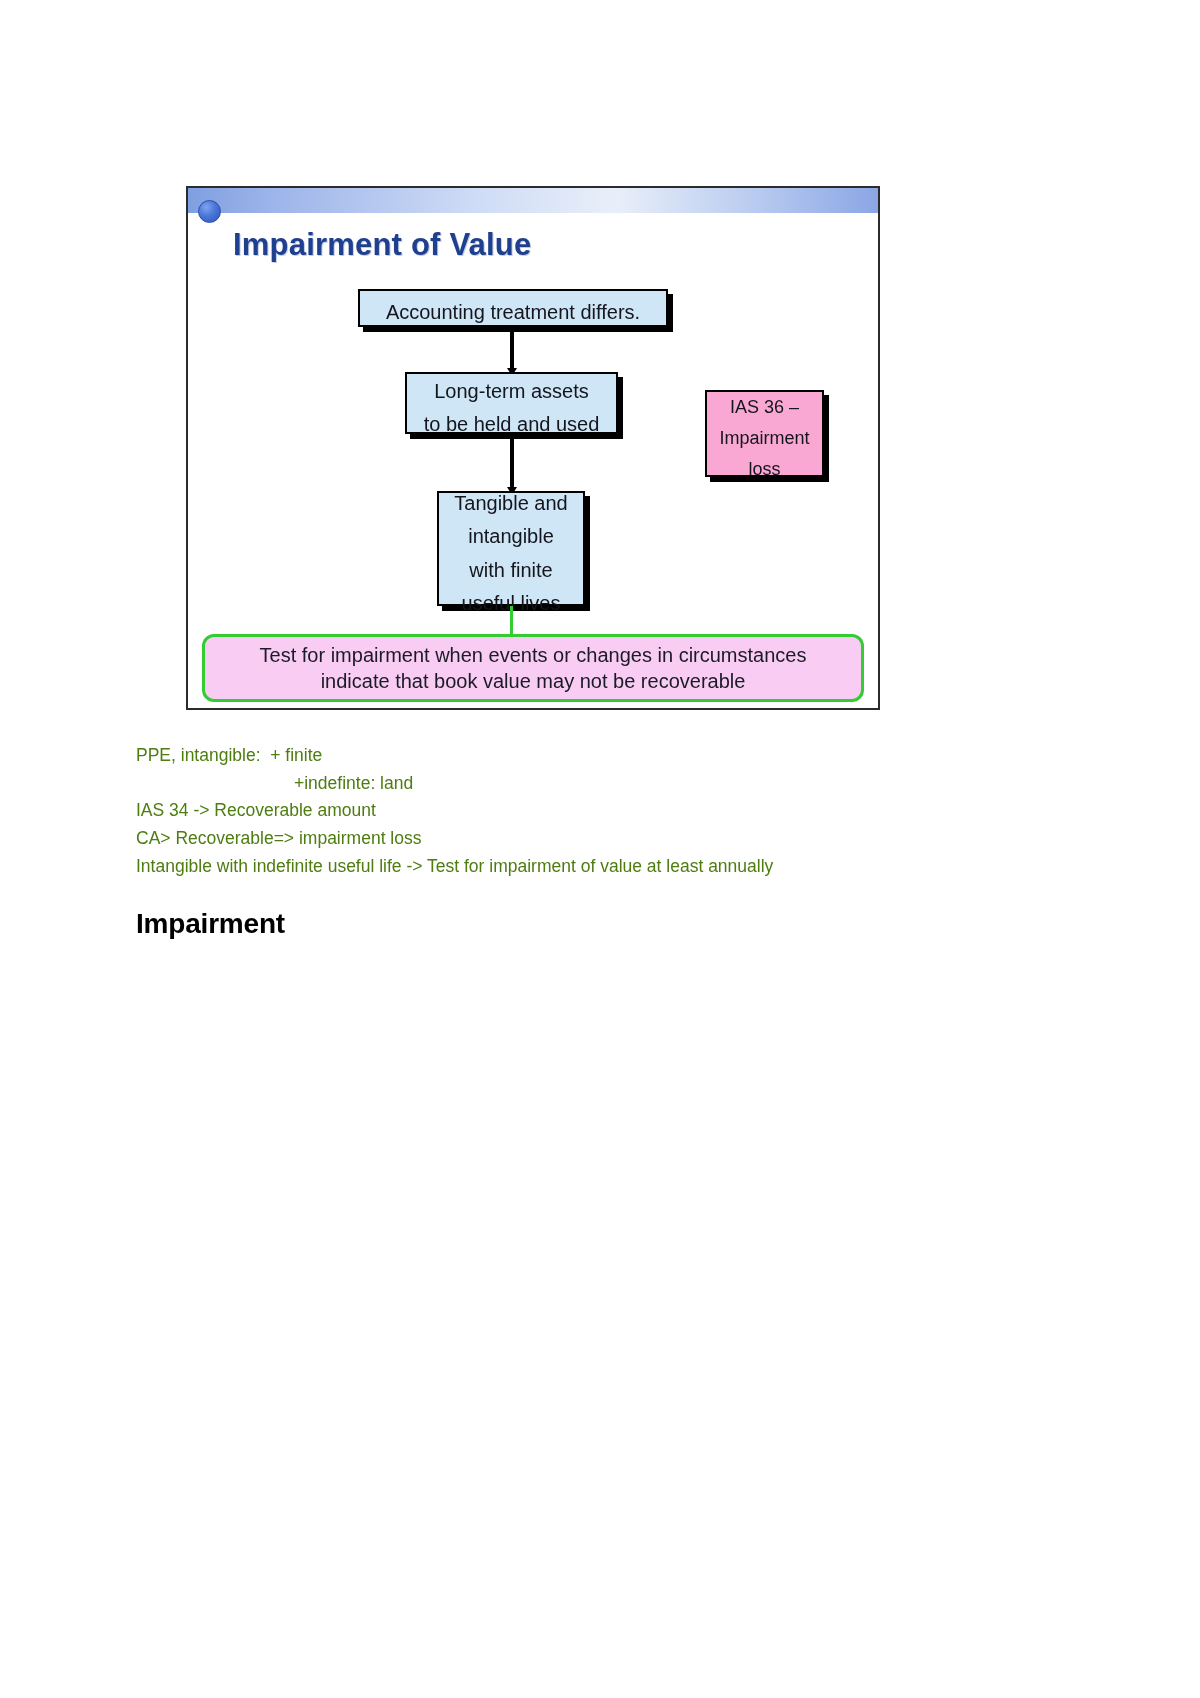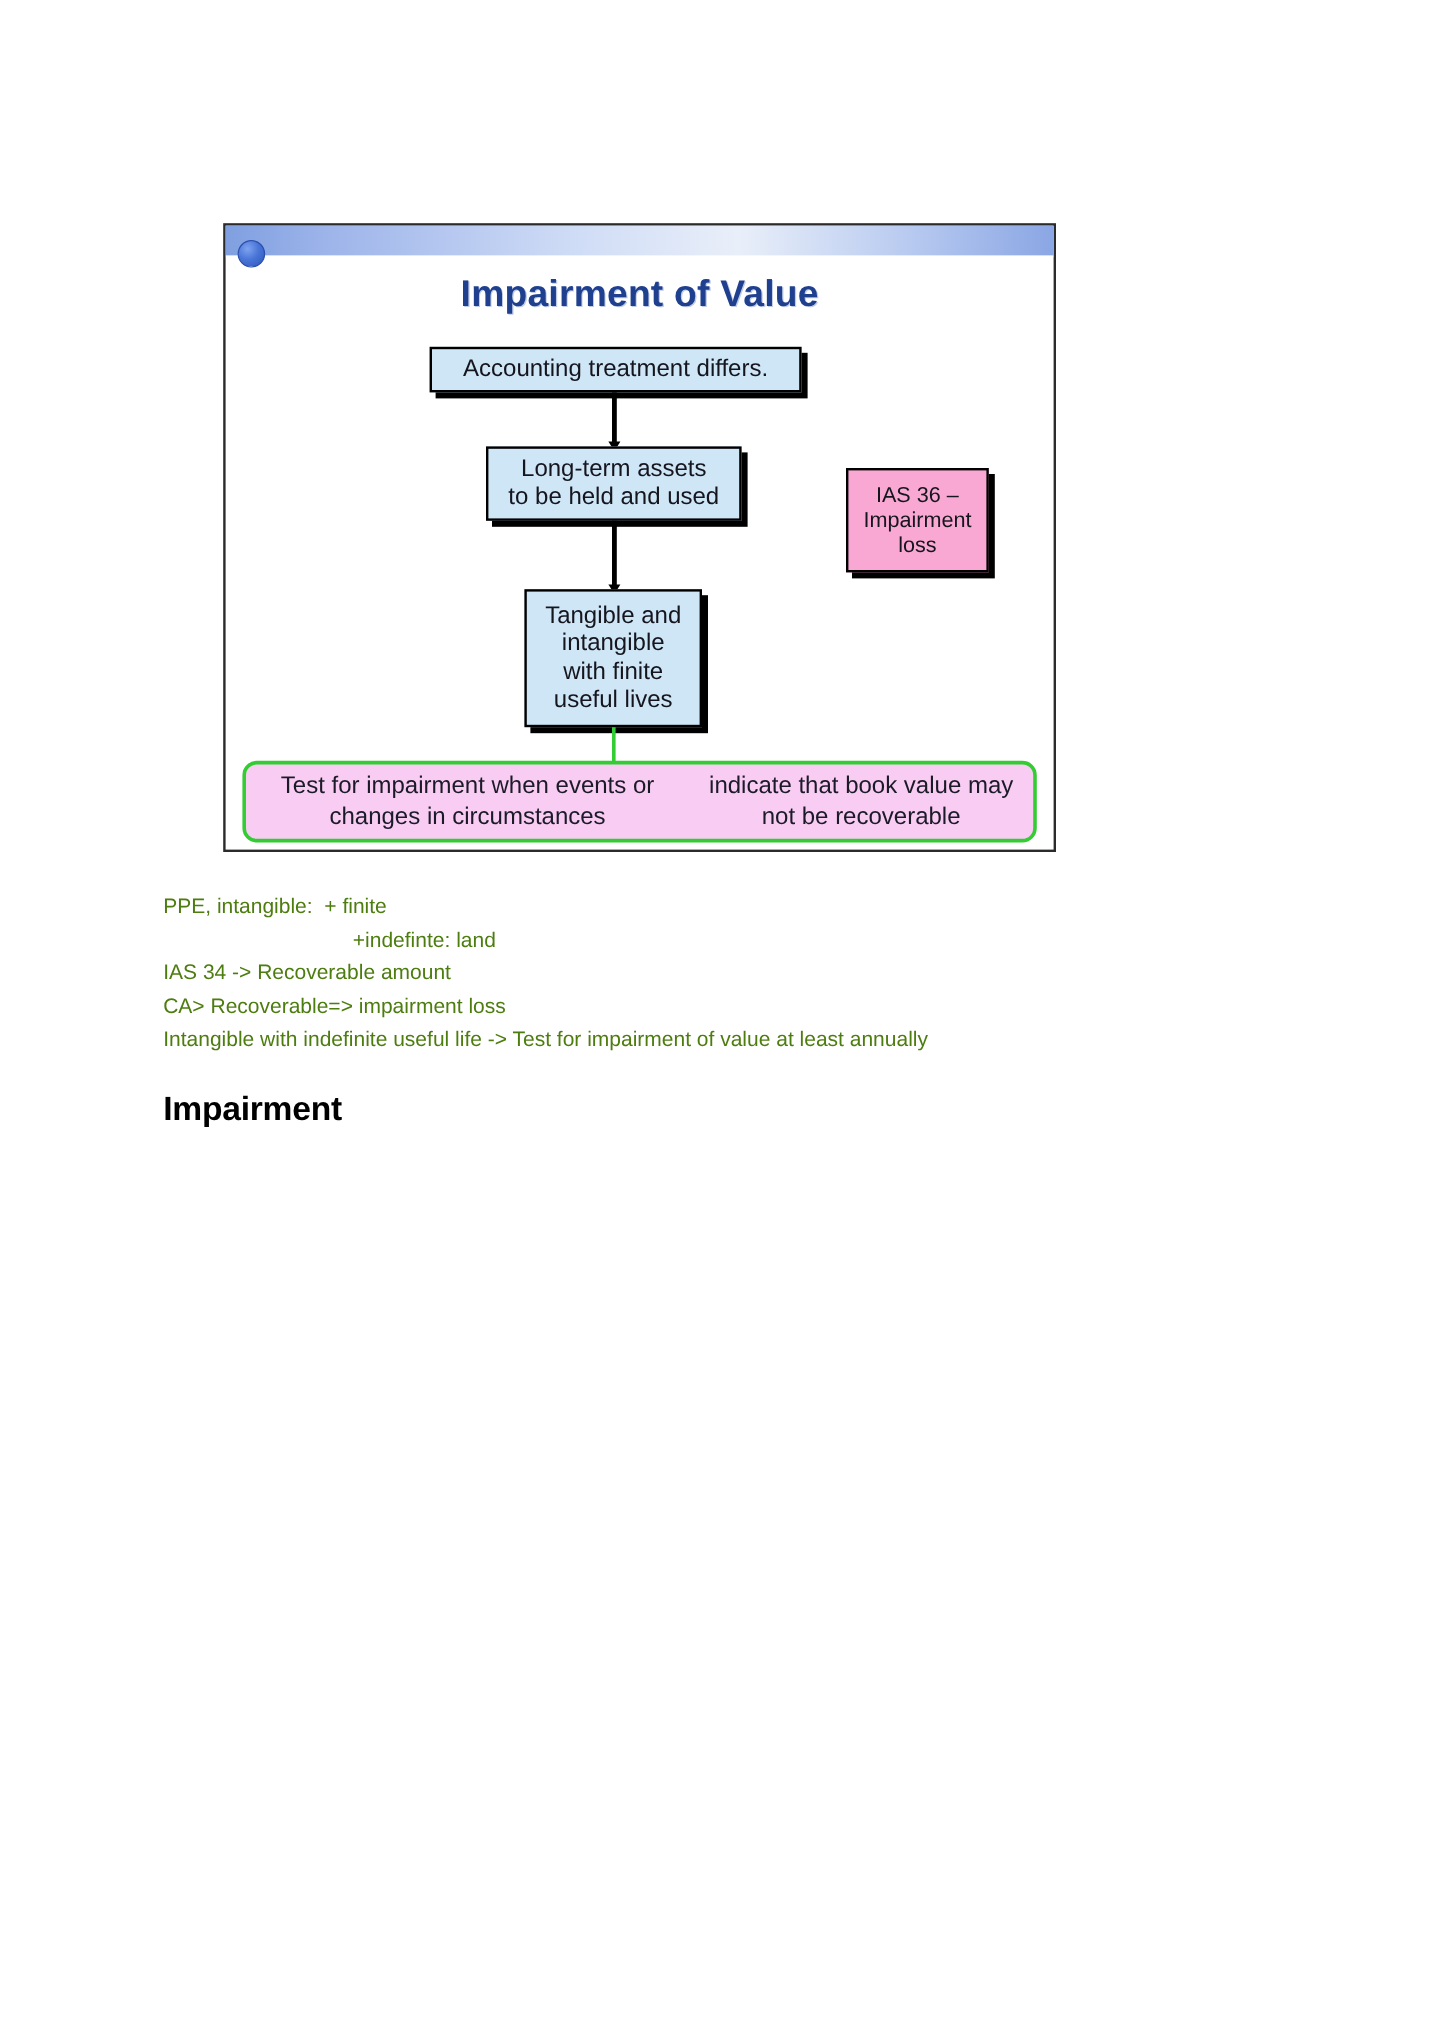--- a/index.html
+++ b/index.html
@@ -55,26 +55,27 @@
     background: radial-gradient(circle at 35% 30%, #7ea3ef 0%, #4a76d8 45%, #2b55bb 100%);
     border: 1px solid #2a4fae;
     box-sizing: border-box;
   }
 
   .slide-title {
     position: absolute;
     left: 0;
     top: 39px;
     width: 100%;
-    text-align: center;
+    text-align: left;
     font-size: 31px;
     font-weight: bold;
     color: #1f3f8f;
     letter-spacing: 0.2px;
     text-shadow: 1px 1px 0 rgba(140,160,205,0.55);
+    padding-left: 45px;
   }
 
   
   .box {
     position: absolute;
     background: #cfe6f7;
     border: 2px solid #000000;
     box-shadow: 5px 5px 0 #000000;
     box-sizing: border-box;
     display: flex;
@@ -114,20 +115,21 @@
     top: 202px;
     width: 119px;
     height: 87px;
     background: #f9a8d4;
     font-size: 18px;
   }
 
   .box-text {
     display: block;
     padding: 0 6px;
+    margin-top: 10px;
   }
 
   
   .connector {
     position: absolute;
     background: #000000;
   }
   .conn-v1 { left: 322px; top: 139px; width: 4px; height: 47px; }
   .conn-v2 { left: 322px; top: 246px; width: 4px; height: 59px; }
 
@@ -156,21 +158,21 @@
     position: absolute;
     left: 14px;
     top: 446px;
     width: 662px;
     height: 68px;
     background: #f9ccf3;
     border: 3px solid #33cc33;
     border-radius: 12px;
     box-sizing: border-box;
     display: flex;
-    flex-direction: row;
+    flex-direction: column;
     align-items: center;
     justify-content: center;
     text-align: center;
     color: #1b1b28;
     font-size: 20px;
     line-height: 1.3;
   }
 
   
   .notes {

